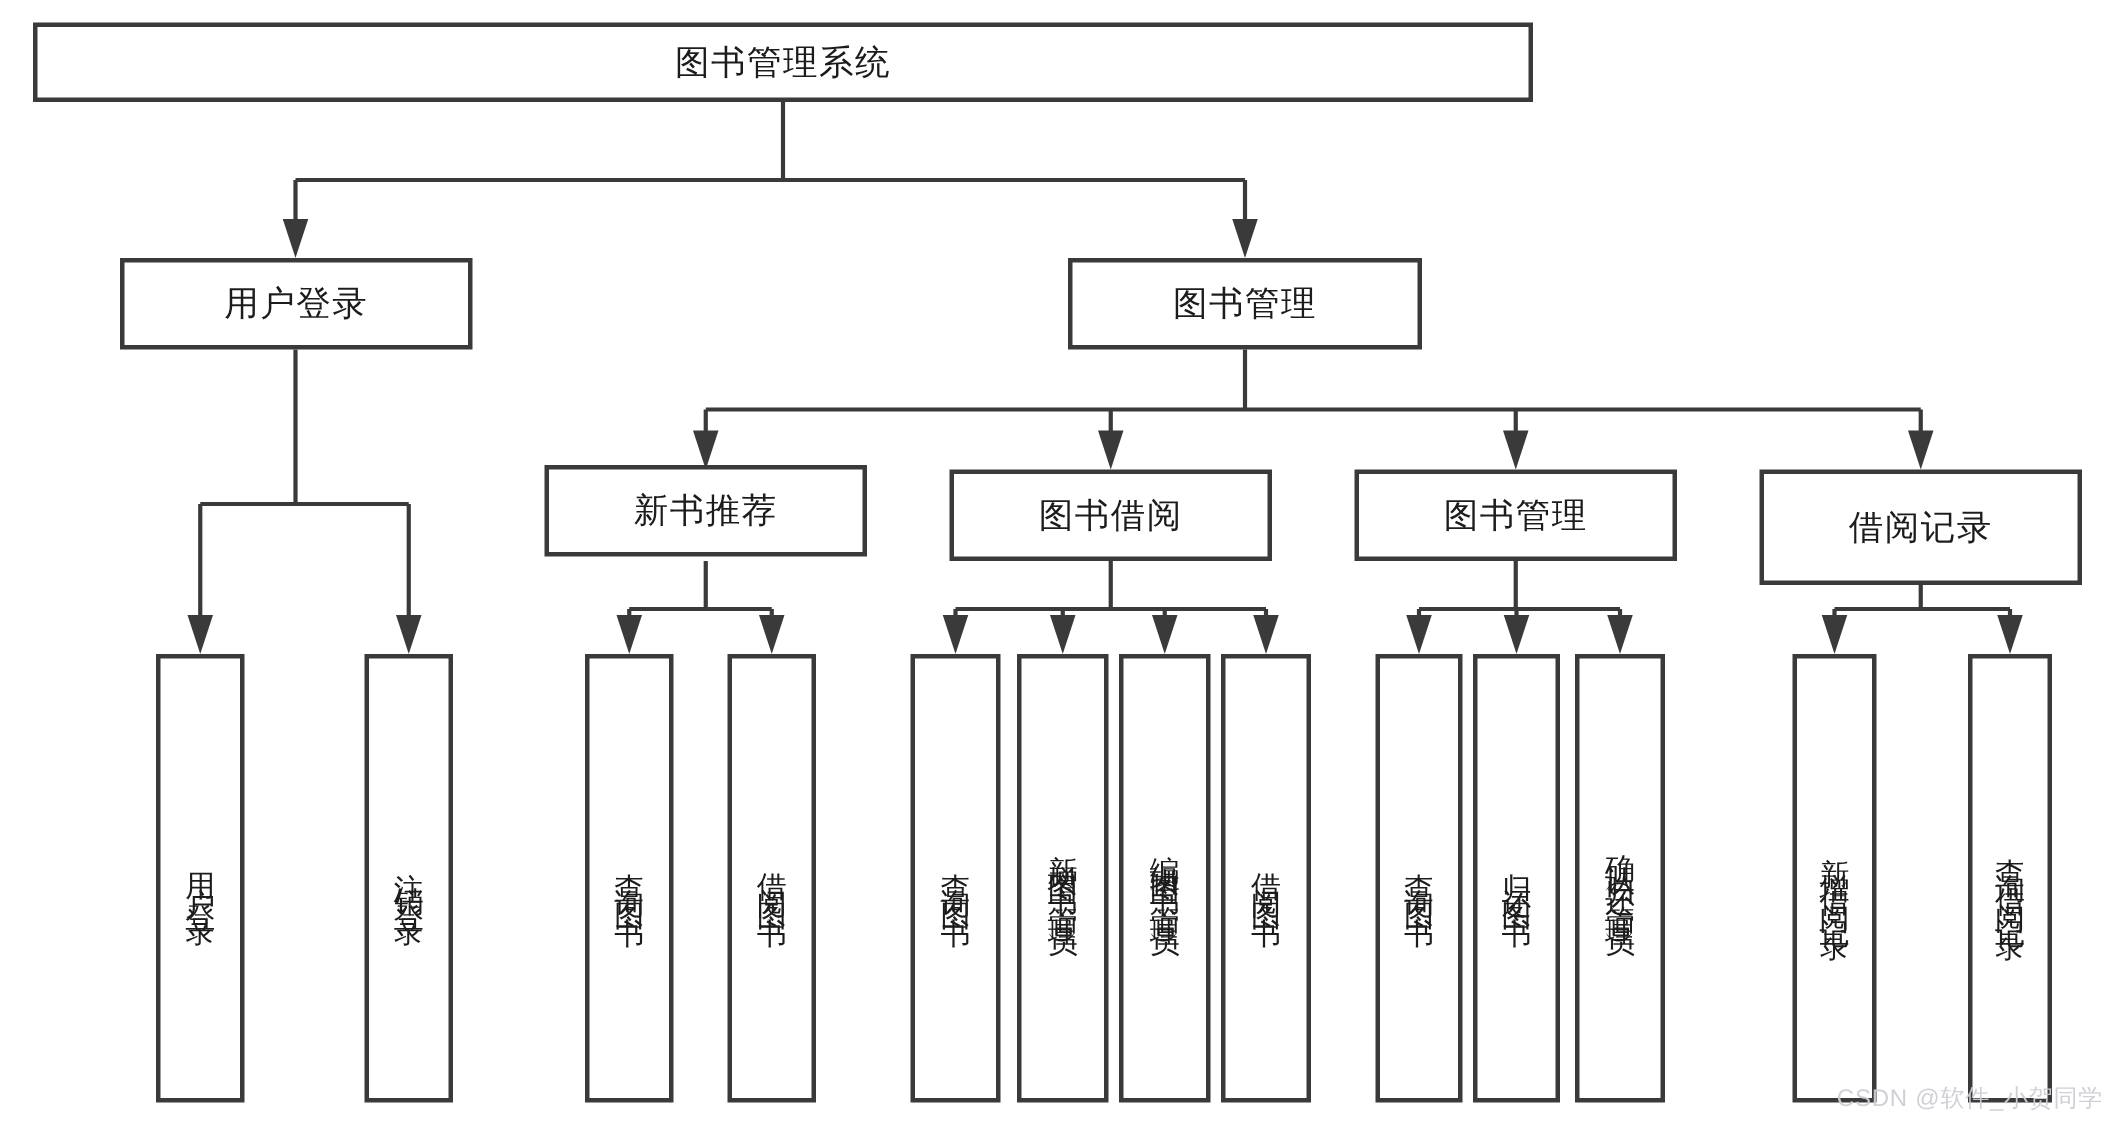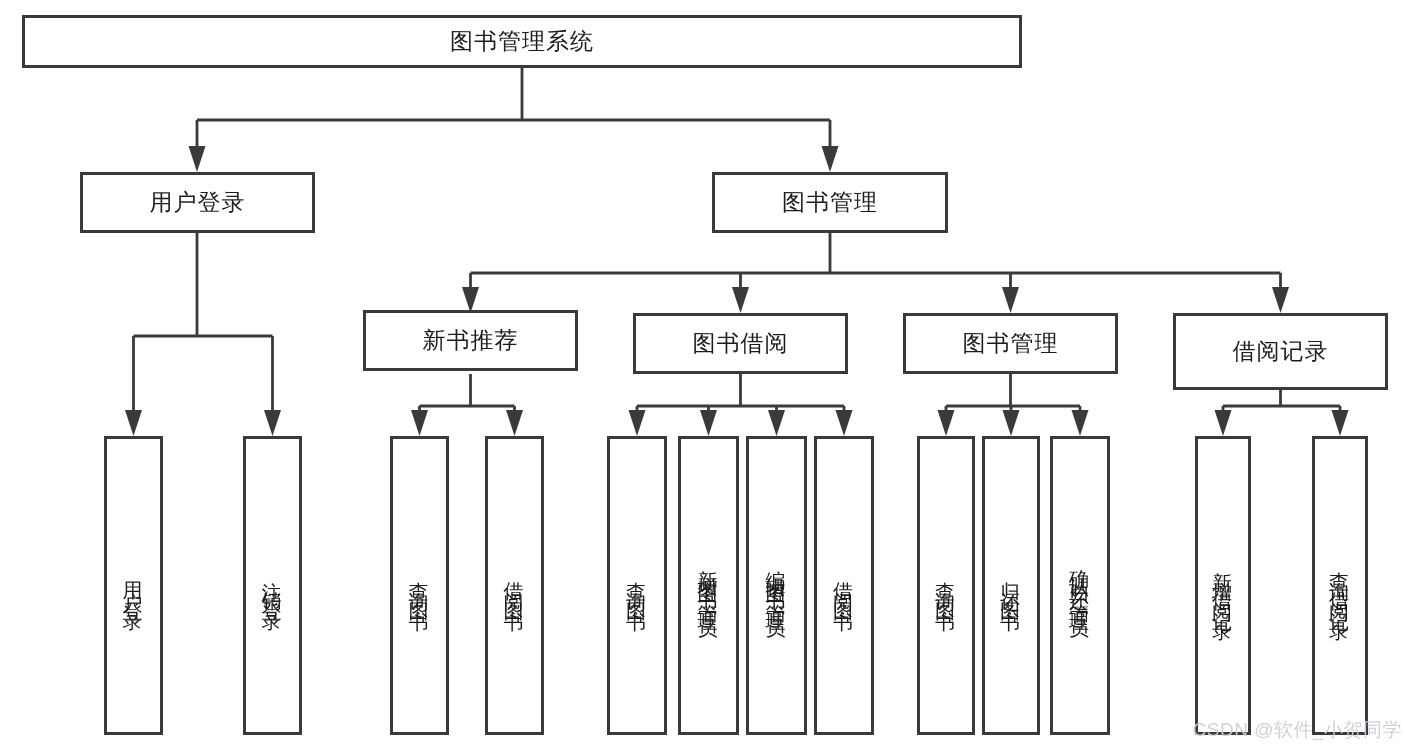--- a/index.html
+++ b/index.html
@@ -42,21 +42,21 @@
     justify-content: center;
     writing-mode: vertical-rl;
     font-size: 20px;
     letter-spacing: 10px;
     color: #1c1c1c;
   }
   #watermark {
     position: absolute;
     right: 3px;
     bottom: 4px;
-    font-size: 19px;
+    font-size: 16px;
     letter-spacing: 0.5px;
     color: rgba(204, 207, 213, 0.95);
     z-index: 5;
     white-space: nowrap;
     margin-left: 42px;
   }
 </style>
 </head>
 <body>
 

